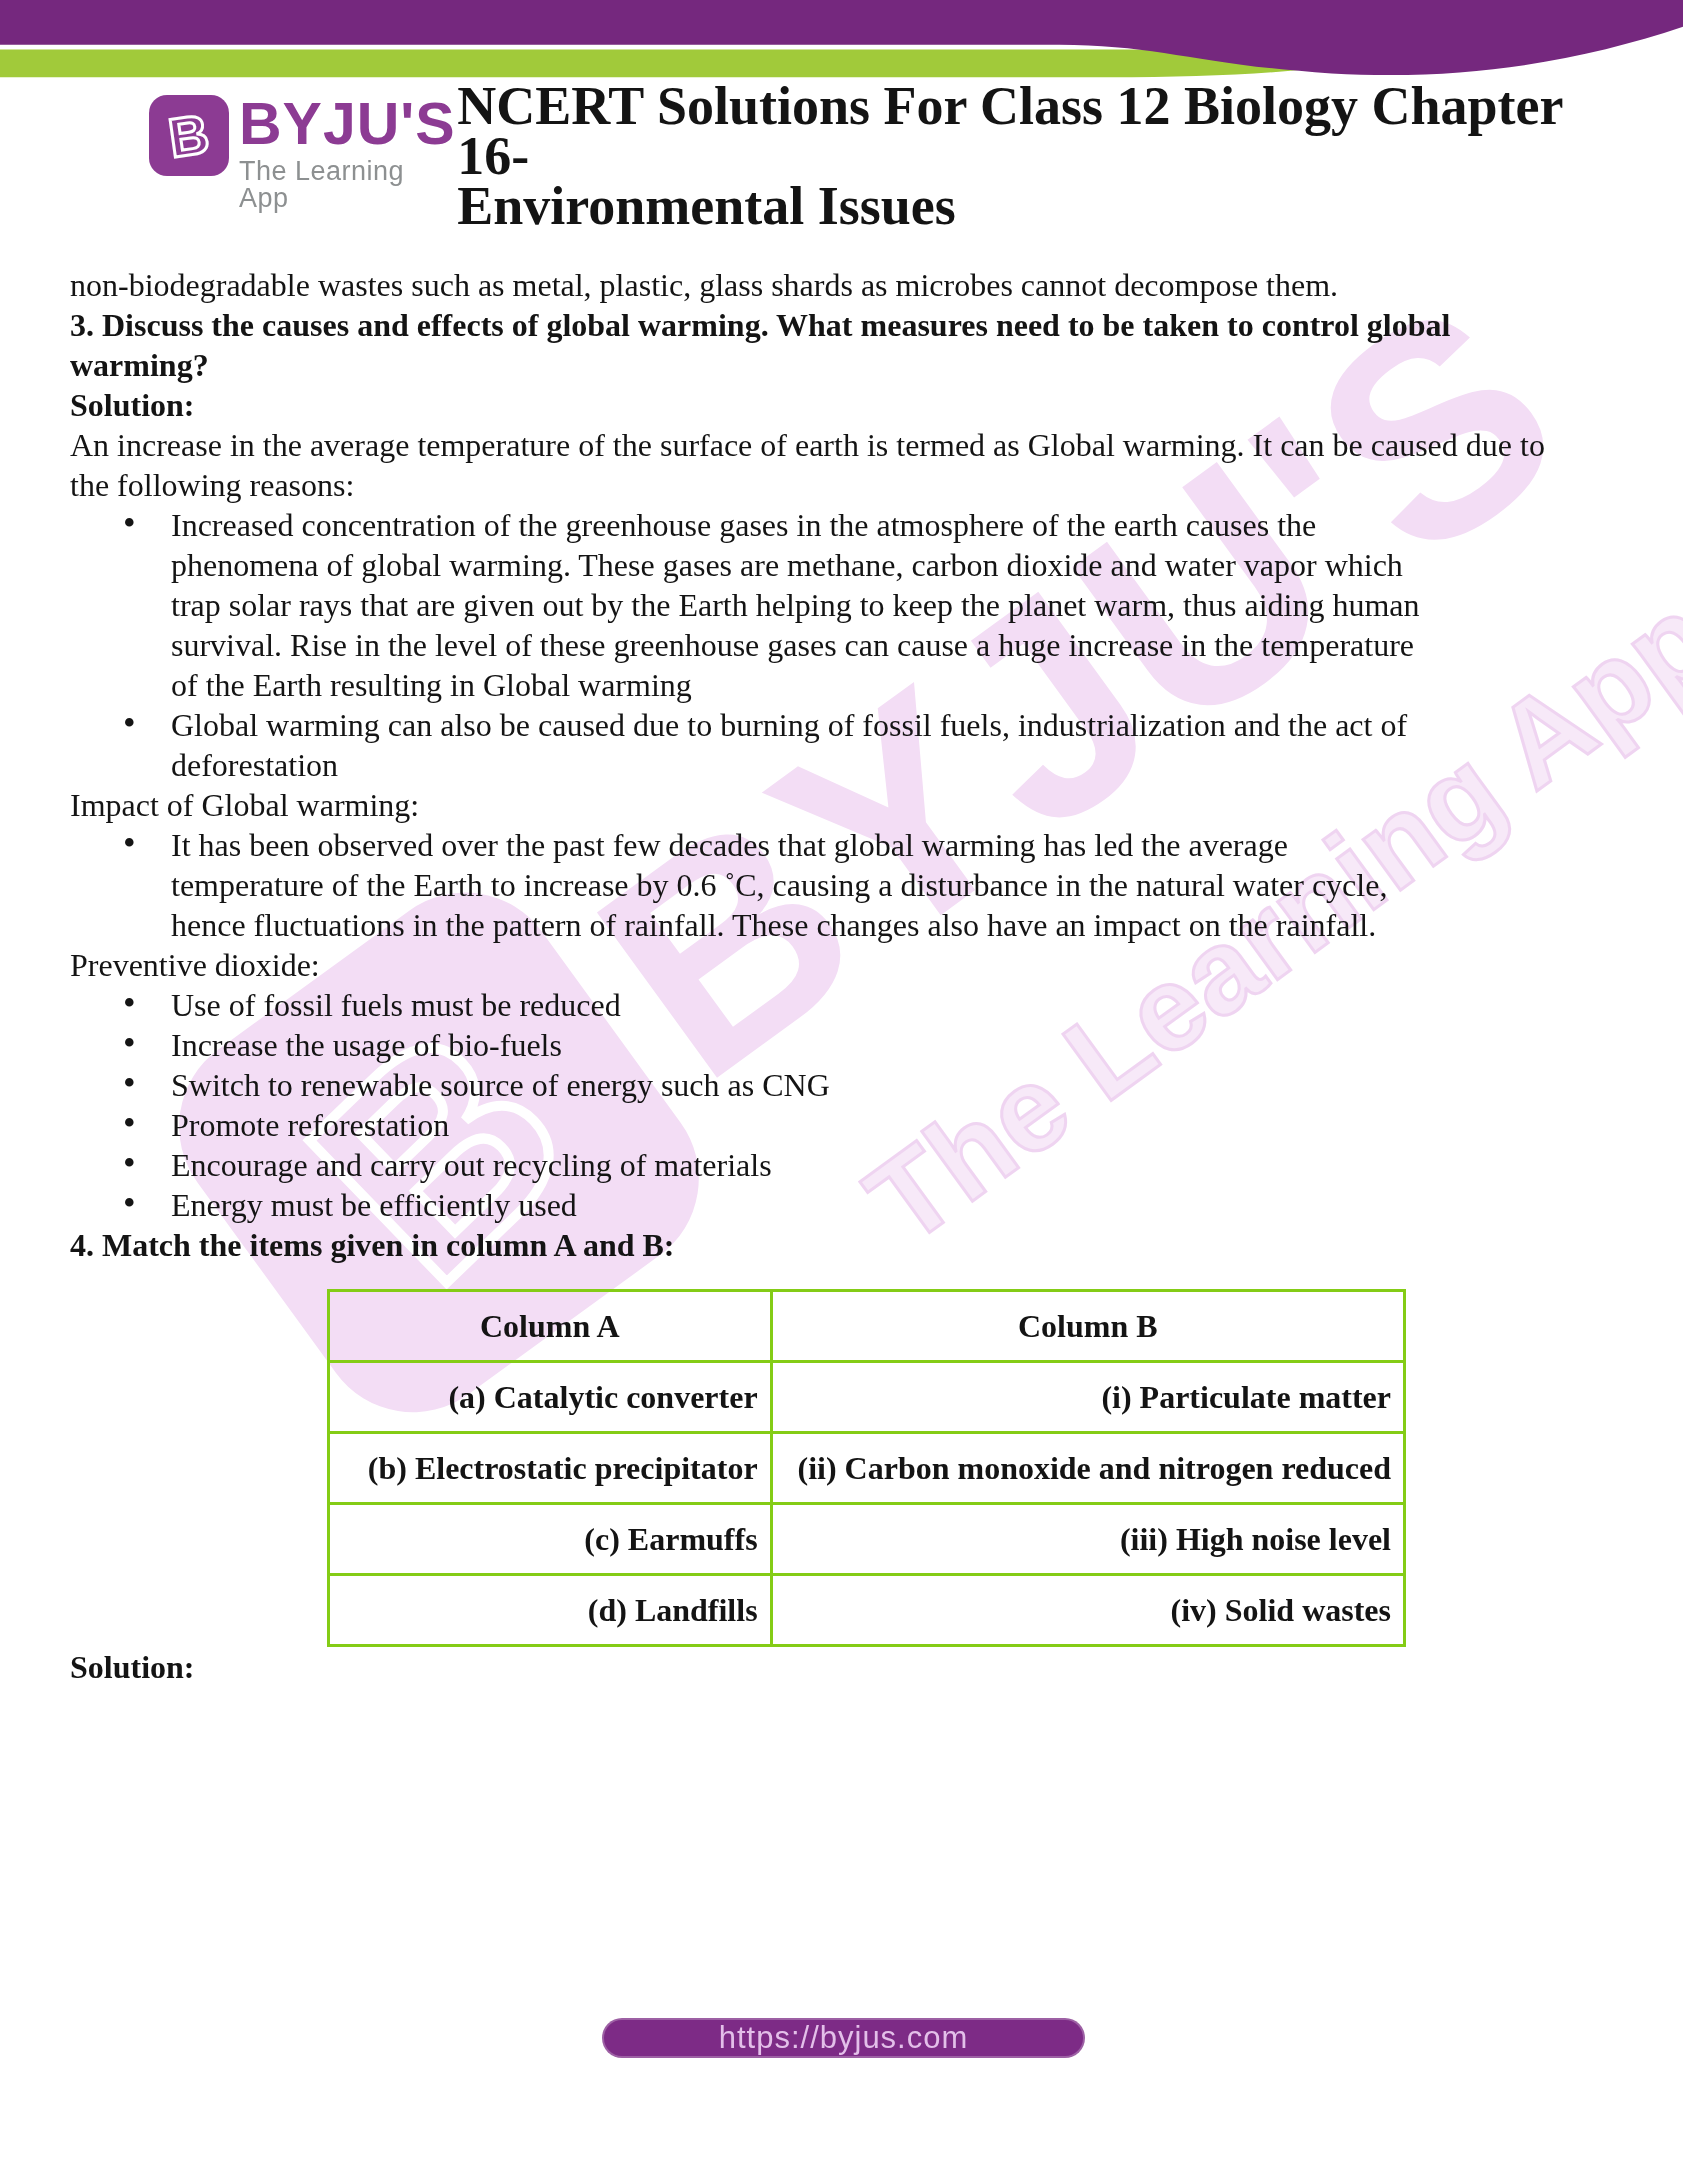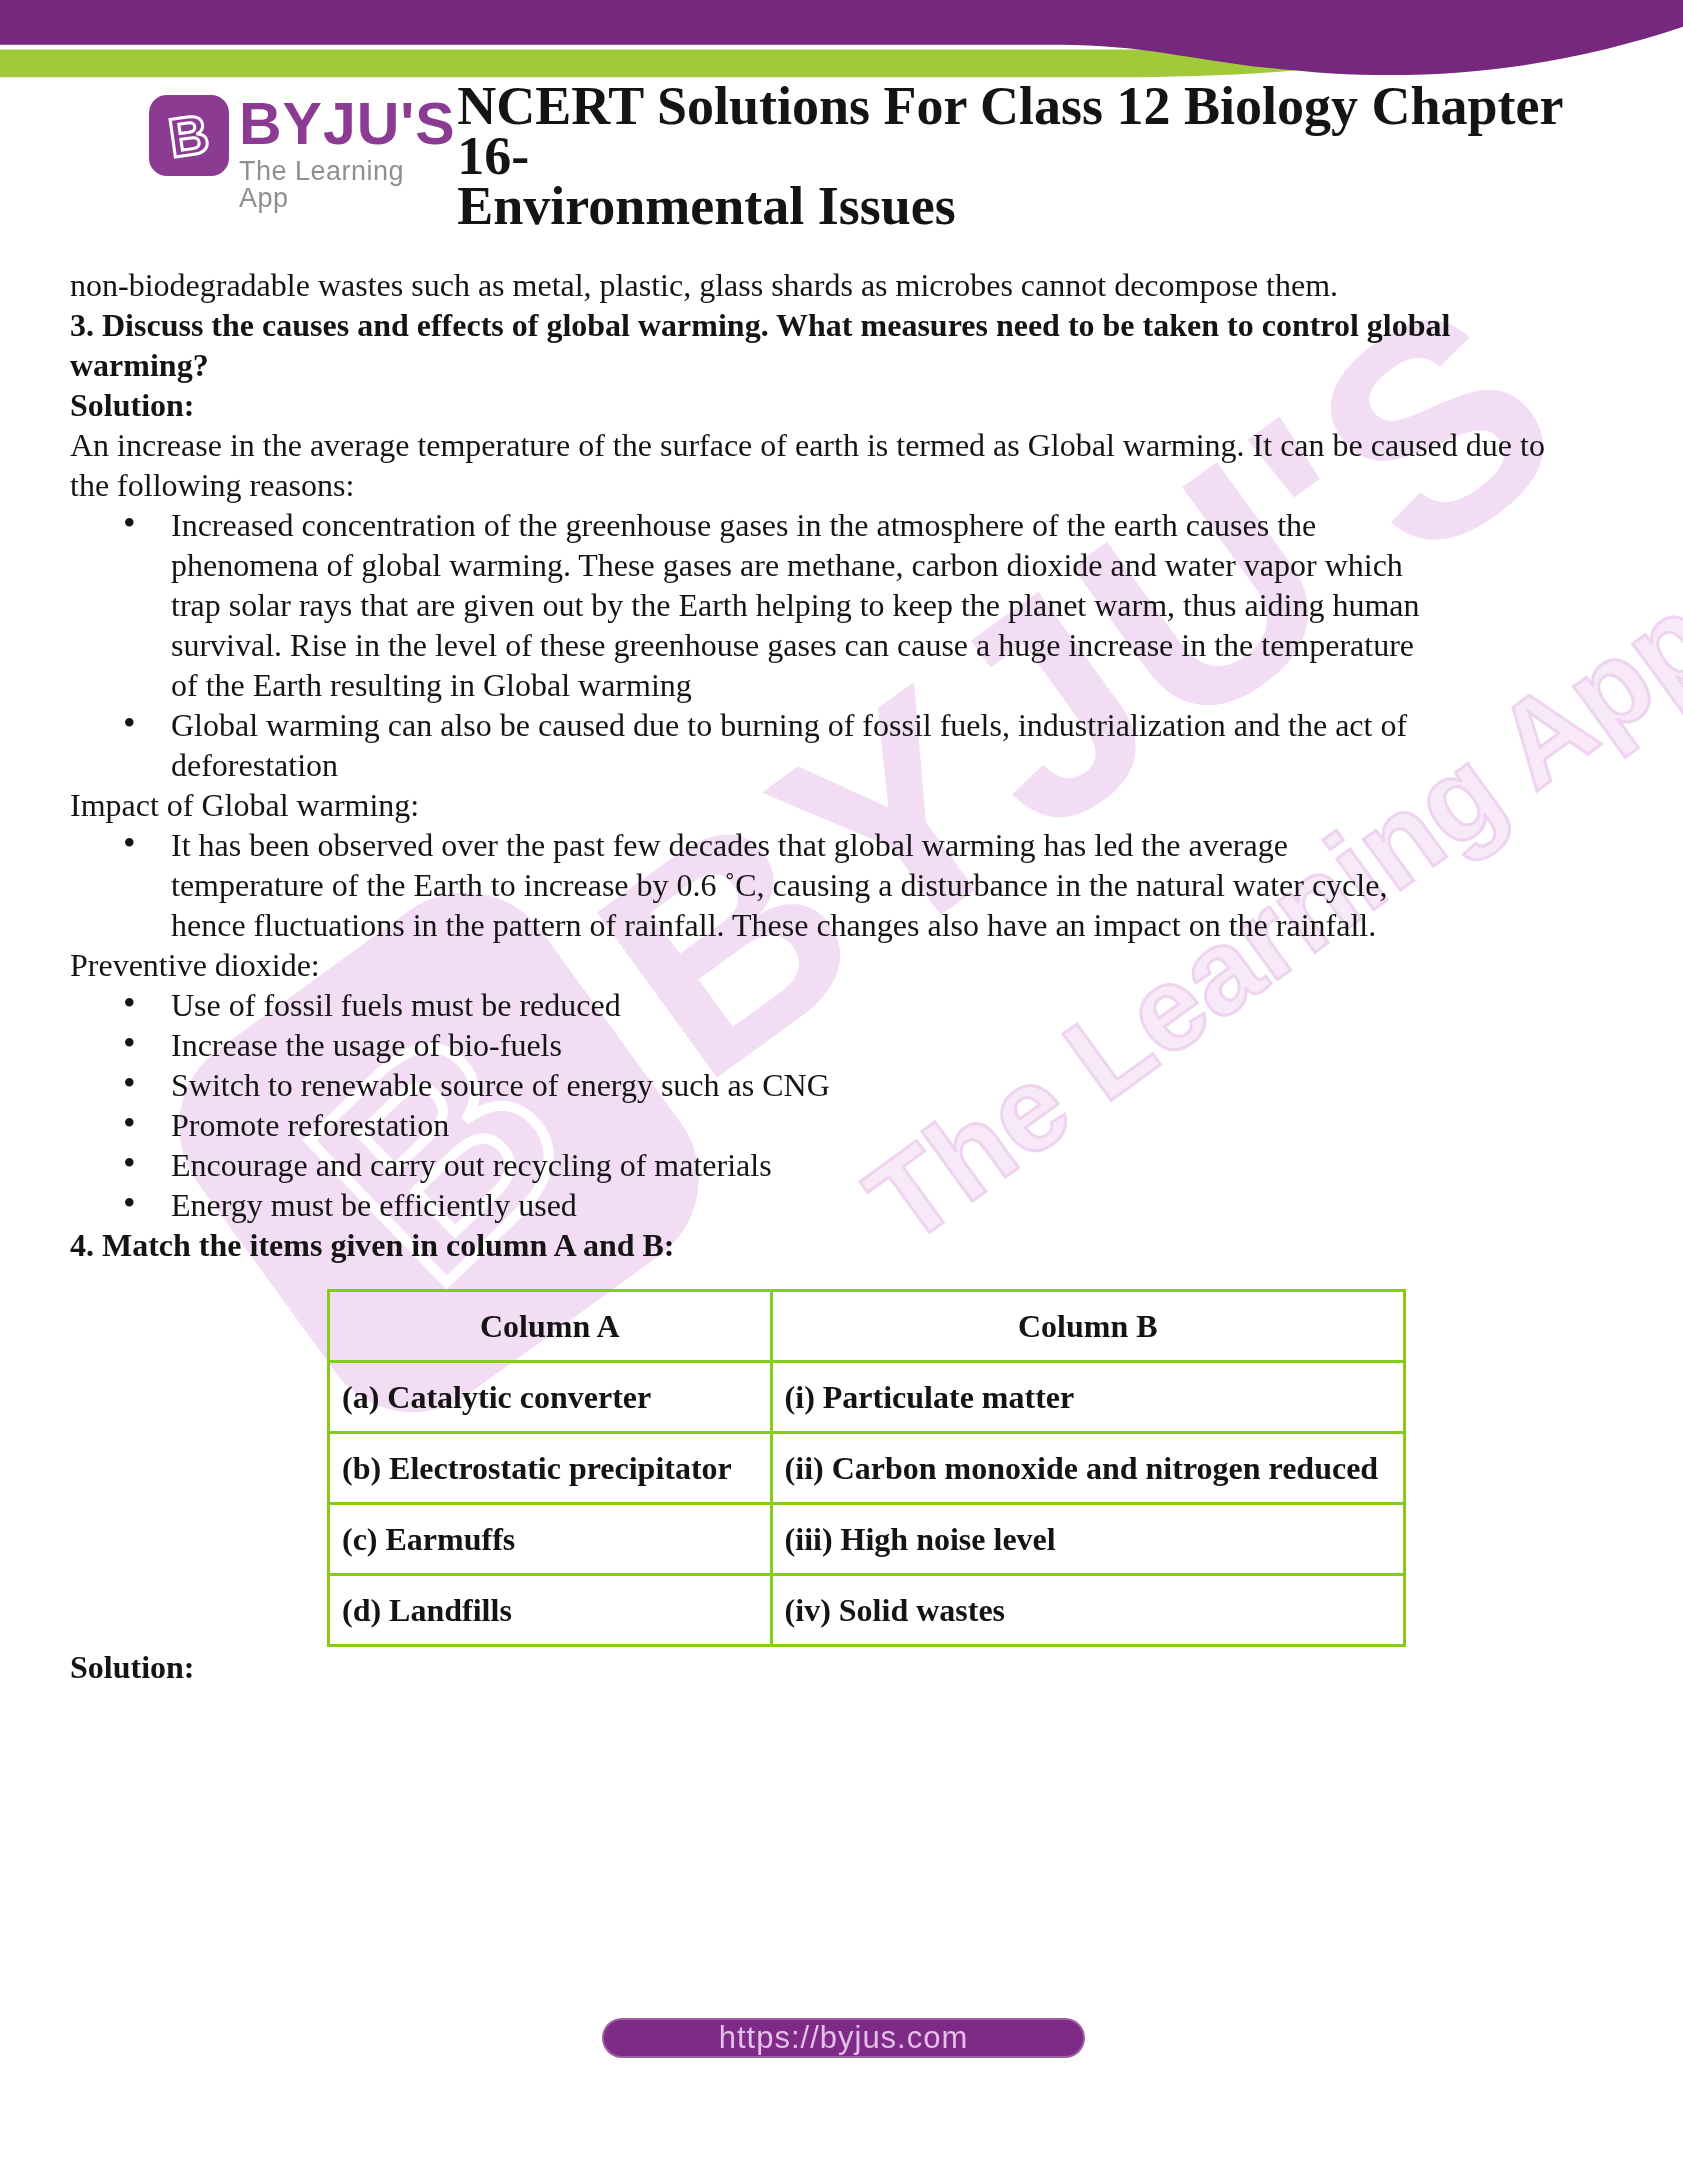--- a/index.html
+++ b/index.html
@@ -107,21 +107,21 @@
     border-collapse:collapse;
     margin:24px 0 0 257px;
     width:1079px;
     font-size:32px;line-height:34px;font-weight:700;
   }
   table.match th, table.match td{
     border:3px solid #84cc16;
     padding:16px 12px;height:36px;
   }
   table.match th{text-align:center;}
-  table.match td{text-align:left;}
+  table.match td{text-align:right;}
   col.colA{width:444px;}
   col.colB{width:636px;}
 
   
   .footer-pill{
     position:absolute;z-index:3;
     left:602px;top:2018px;width:483px;height:40px;
     background:#7d2b86;border-radius:30px;
     border:2px solid rgba(255,255,255,0.25);
     box-sizing:border-box;

